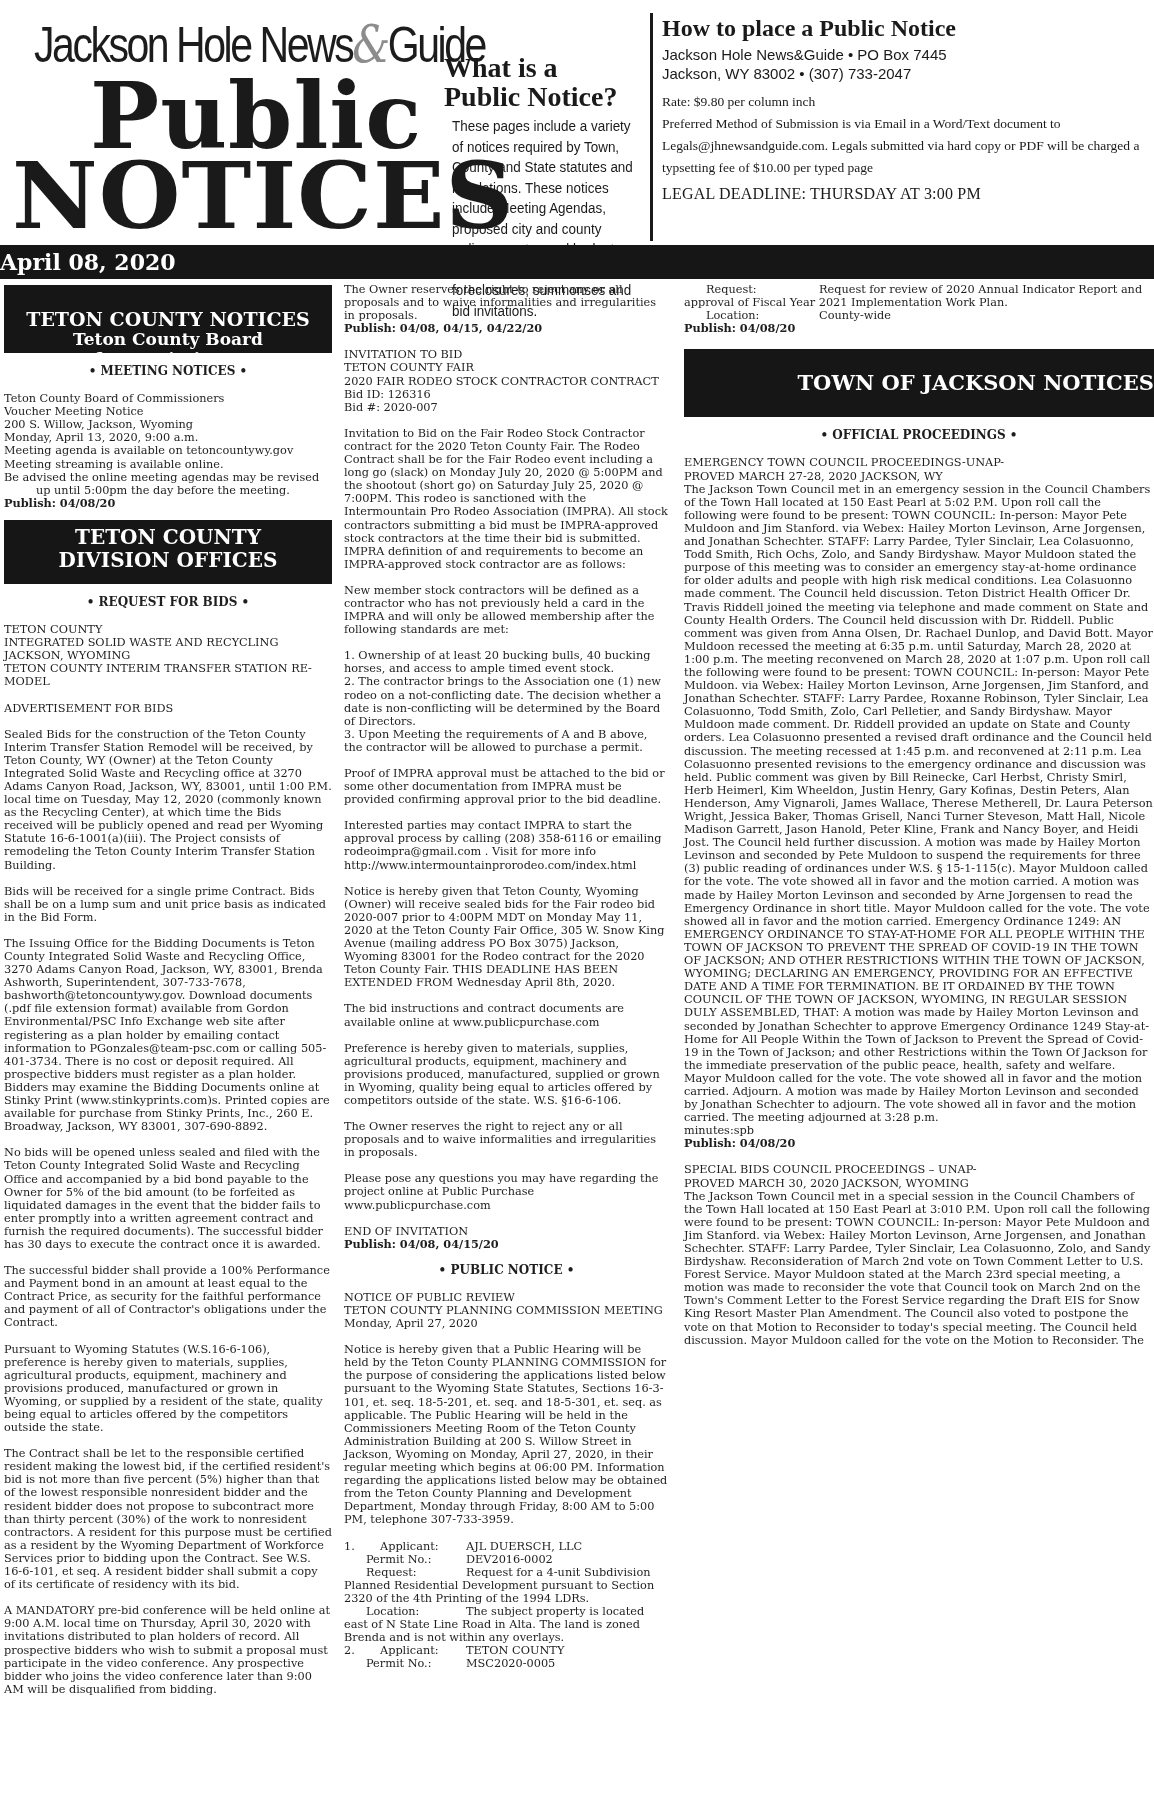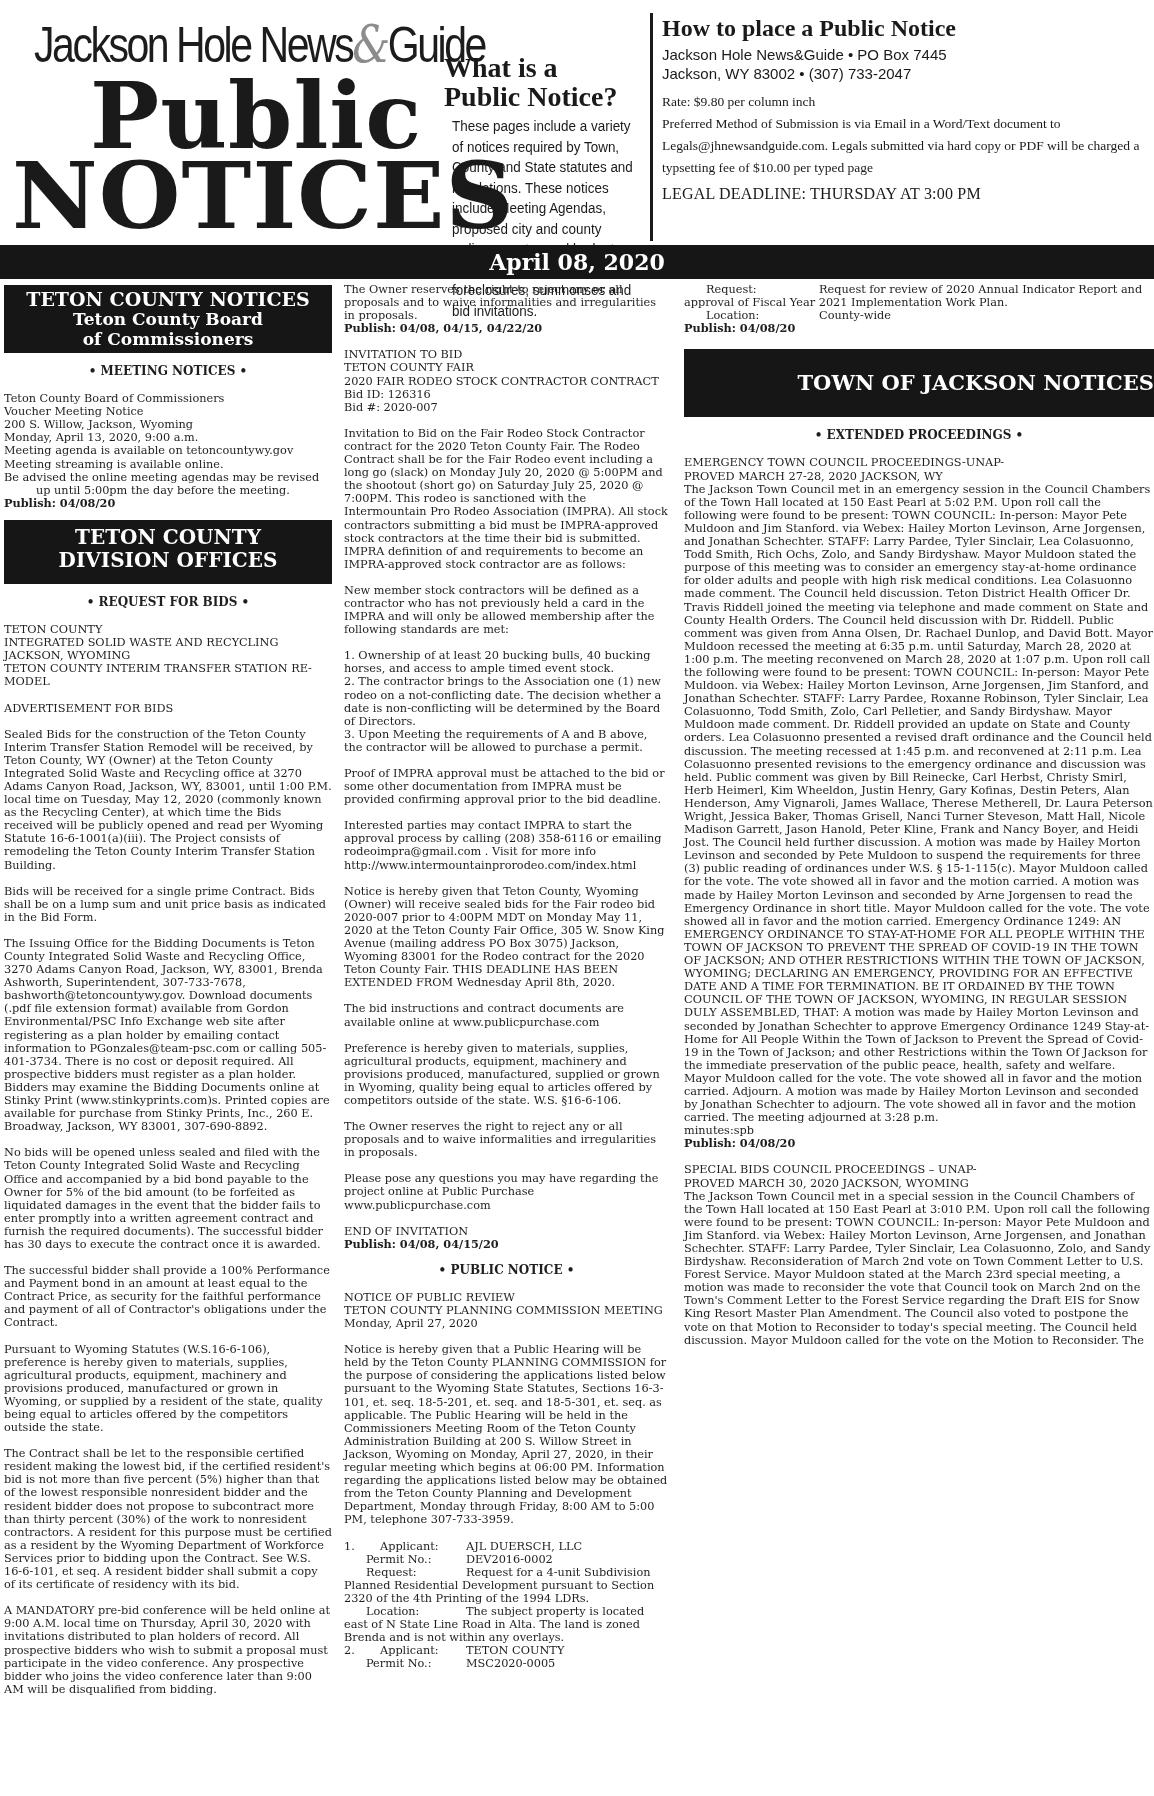--- a/index.html
+++ b/index.html
@@ -15,38 +15,38 @@
   #what-box { position:absolute; left:444px; top:12px; width:200px; text-align:left;margin-top:41px; }
   #what-title { font-family:"Liberation Serif", serif; font-weight:bold; font-size:28px; line-height:29px; }
   #what-body { font-family:"Liberation Sans", sans-serif; font-size:14px; line-height:20.5px; margin-top:5px; transform:scaleX(0.96); transform-origin:right top; }
   #masthead-rule { position:absolute; left:650px; top:13px; width:3px; height:228px; background:#1a1a1a; }
   #how-box { position:absolute; left:662px; top:14px; width:488px; }
   #how-title { font-family:"Liberation Serif", serif; font-weight:bold; font-size:24px; line-height:28px; }
   #how-addr { font-family:Liberation Sans, sans-serif; font-size:15px; line-height:19px; margin-top:3px; }
   #how-rate { font-family:"Liberation Serif", serif; font-size:13.5px; line-height:22px; margin-top:8px; }
   #how-deadline { font-family:"Liberation Serif", serif; font-size:16px; margin-top:6px; letter-spacing:0.2px; }
 
-  #date-bar { position:absolute; left:0; top:245px; width:1154px; height:34px; background:#161616; color:#fff; text-align:center; font-family:"DejaVu Serif", serif; font-weight:bold; font-size:22px; line-height:34px; }
+  #date-bar { position:absolute; left:0; top:245px; width:1154px; height:34px; background:#161616; color:#fff; font-family:"DejaVu Serif", serif; font-weight:bold; font-size:22px; line-height:34px; }
 
   
   .col { position:absolute; top:283px; font-family:"DejaVu Serif", serif; font-size:11.3px; line-height:13.1px; color:#1e1e1e; }
   #col1 { left:4px; width:328px; }
   #col2 { left:344px; width:325px; }
   #col3 { left:684px; width:470px; }
   .col p { margin:0 0 13px 0; white-space:normal; }
   .col .tight { margin-bottom:0; }
   .pub { font-weight:bold; }
   .sec-head { background:#161616; color:#fff; text-align:center; font-family:"DejaVu Serif", serif; font-weight:bold; }
   .sec-sub { text-align:center; font-weight:bold; font-size:12px; margin:12px 0 14px 0; }
   .line { display:block; }
   .ind { padding-left:32px; }
   .tab-row { display:flex; }
 
   #tc-head { height:64px; padding-top:4px; font-size:18.5px; line-height:20px; margin-top:2px; }
-  #tc-head .big { font-size:19px; }
+  #tc-head .big { font-size:19px;margin-top:20px; }
   #tc-head .small { font-size:17px; }
   #div-head { height:58px; font-size:20px; line-height:23px; padding-top:6px; margin-top:10px; }
   #toj-head { height:68px; font-size:21px; line-height:68px; text-align:right; padding-left:2px; margin-top:14px; }
 </style>
 </head>
 <body>
 
 <div id="masthead">
   <div id="brand"><span>Jackson Hole News</span><span class="amp">&amp;</span><span>Guide</span></div>
   <div id="title-public">Public</div>
@@ -185,21 +185,21 @@
 </div>
 
 <div id="col3" class="col">
   <div>
     <div><span style="display:inline-block;width:113px;padding-left:22px">Request:</span><span>Request for review of 2020 Annual Indicator Report and approval of Fiscal Year 2021 Implementation Work Plan.</span></div>
     <div><span style="display:inline-block;width:113px;padding-left:22px">Location:</span><span>County-wide</span></div>
     <div class="pub">Publish: 04/08/20</div>
   </div>
 
   <div id="toj-head" class="sec-head">TOWN OF JACKSON NOTICES</div>
-  <div class="sec-sub">• EXTENDED PROCEEDINGS •</div>
+  <div class="sec-sub">• OFFICIAL PROCEEDINGS •</div>
 
   <div>
     <span class="line">EMERGENCY TOWN COUNCIL PROCEEDINGS-UNAP-</span>
     <span class="line">PROVED   MARCH 27-28, 2020   JACKSON, WY</span>
     <span class="line">The Jackson Town Council met in an emergency session in the Council Chambers of the Town Hall located at 150 East Pearl at 5:02 P.M.  Upon roll call the following were found to be present: TOWN COUNCIL: In-person:  Mayor Pete Muldoon and Jim Stanford. via Webex:  Hailey Morton Levinson, Arne Jorgensen, and Jonathan Schechter. STAFF: Larry Pardee, Tyler Sinclair, Lea Colasuonno, Todd Smith, Rich Ochs, Zolo, and Sandy Birdyshaw. Mayor Muldoon stated the purpose of this meeting was to consider an emergency stay-at-home ordinance for older adults and people with high risk medical conditions. Lea Colasuonno made comment. The Council held discussion. Teton District Health Officer Dr. Travis Riddell joined the meeting via telephone and made comment on State and County Health Orders. The Council held discussion with Dr. Riddell. Public comment was given from Anna Olsen, Dr. Rachael Dunlop, and David Bott. Mayor Muldoon recessed the meeting at 6:35 p.m. until Saturday, March 28, 2020 at 1:00 p.m. The meeting reconvened on March 28, 2020 at 1:07 p.m. Upon roll call the following were found to be present: TOWN COUNCIL: In-person:  Mayor Pete Muldoon.  via Webex: Hailey Morton Levinson, Arne Jorgensen, Jim Stanford, and Jonathan Schechter. STAFF: Larry Pardee, Roxanne Robinson, Tyler Sinclair, Lea Colasuonno, Todd Smith, Zolo, Carl Pelletier, and Sandy Birdyshaw. Mayor Muldoon made comment. Dr. Riddell provided an update on State and County orders. Lea Colasuonno presented a revised draft ordinance and the Council held discussion. The meeting recessed at 1:45 p.m. and reconvened at 2:11 p.m. Lea Colasuonno presented revisions to the emergency ordinance and discussion was held. Public comment was given by Bill Reinecke, Carl Herbst, Christy Smirl, Herb Heimerl, Kim Wheeldon, Justin Henry, Gary Kofinas, Destin Peters, Alan Henderson, Amy Vignaroli, James Wallace, Therese Metherell, Dr. Laura Peterson Wright, Jessica Baker, Thomas Grisell, Nanci Turner Steveson, Matt Hall, Nicole Madison Garrett, Jason Hanold, Peter Kline, Frank and Nancy Boyer, and Heidi Jost. The Council held further discussion. A motion was made by Hailey Morton Levinson and seconded by Pete Muldoon to suspend the requirements for three (3) public reading of ordinances under W.S. § 15-1-115(c). Mayor Muldoon called for the vote. The vote showed all in favor and the motion carried.  A motion was made by Hailey Morton Levinson and seconded by Arne Jorgensen to read the Emergency Ordinance in short title. Mayor Muldoon called for the vote. The vote showed all in favor and the motion carried. Emergency Ordinance 1249: AN EMERGENCY ORDINANCE TO STAY-AT-HOME FOR ALL PEOPLE WITHIN THE TOWN OF JACKSON TO PREVENT THE SPREAD OF COVID-19 IN THE TOWN OF JACKSON; AND OTHER RESTRICTIONS WITHIN THE TOWN OF JACKSON, WYOMING; DECLARING AN EMERGENCY, PROVIDING FOR AN EFFECTIVE DATE AND A TIME FOR TERMINATION. BE IT ORDAINED BY THE TOWN COUNCIL OF THE TOWN OF JACKSON, WYOMING, IN REGULAR SESSION DULY ASSEMBLED, THAT: A motion was made by Hailey Morton Levinson and seconded by Jonathan Schechter to approve Emergency Ordinance 1249 Stay-at-Home for All People Within the Town of Jackson to Prevent the Spread of Covid-19 in the Town of Jackson; and other Restrictions within the Town Of Jackson for the immediate preservation of the public peace, health, safety and welfare. Mayor Muldoon called for the vote. The vote showed all in favor and the motion carried. Adjourn. A motion was made by Hailey Morton Levinson and seconded by Jonathan Schechter to adjourn. The vote showed all in favor and the motion carried.  The meeting adjourned at 3:28 p.m.</span>
     <span class="line">minutes:spb</span>
     <span class="line pub">Publish: 04/08/20</span>
   </div>
   <div style="height:13px"></div>
   <div>

